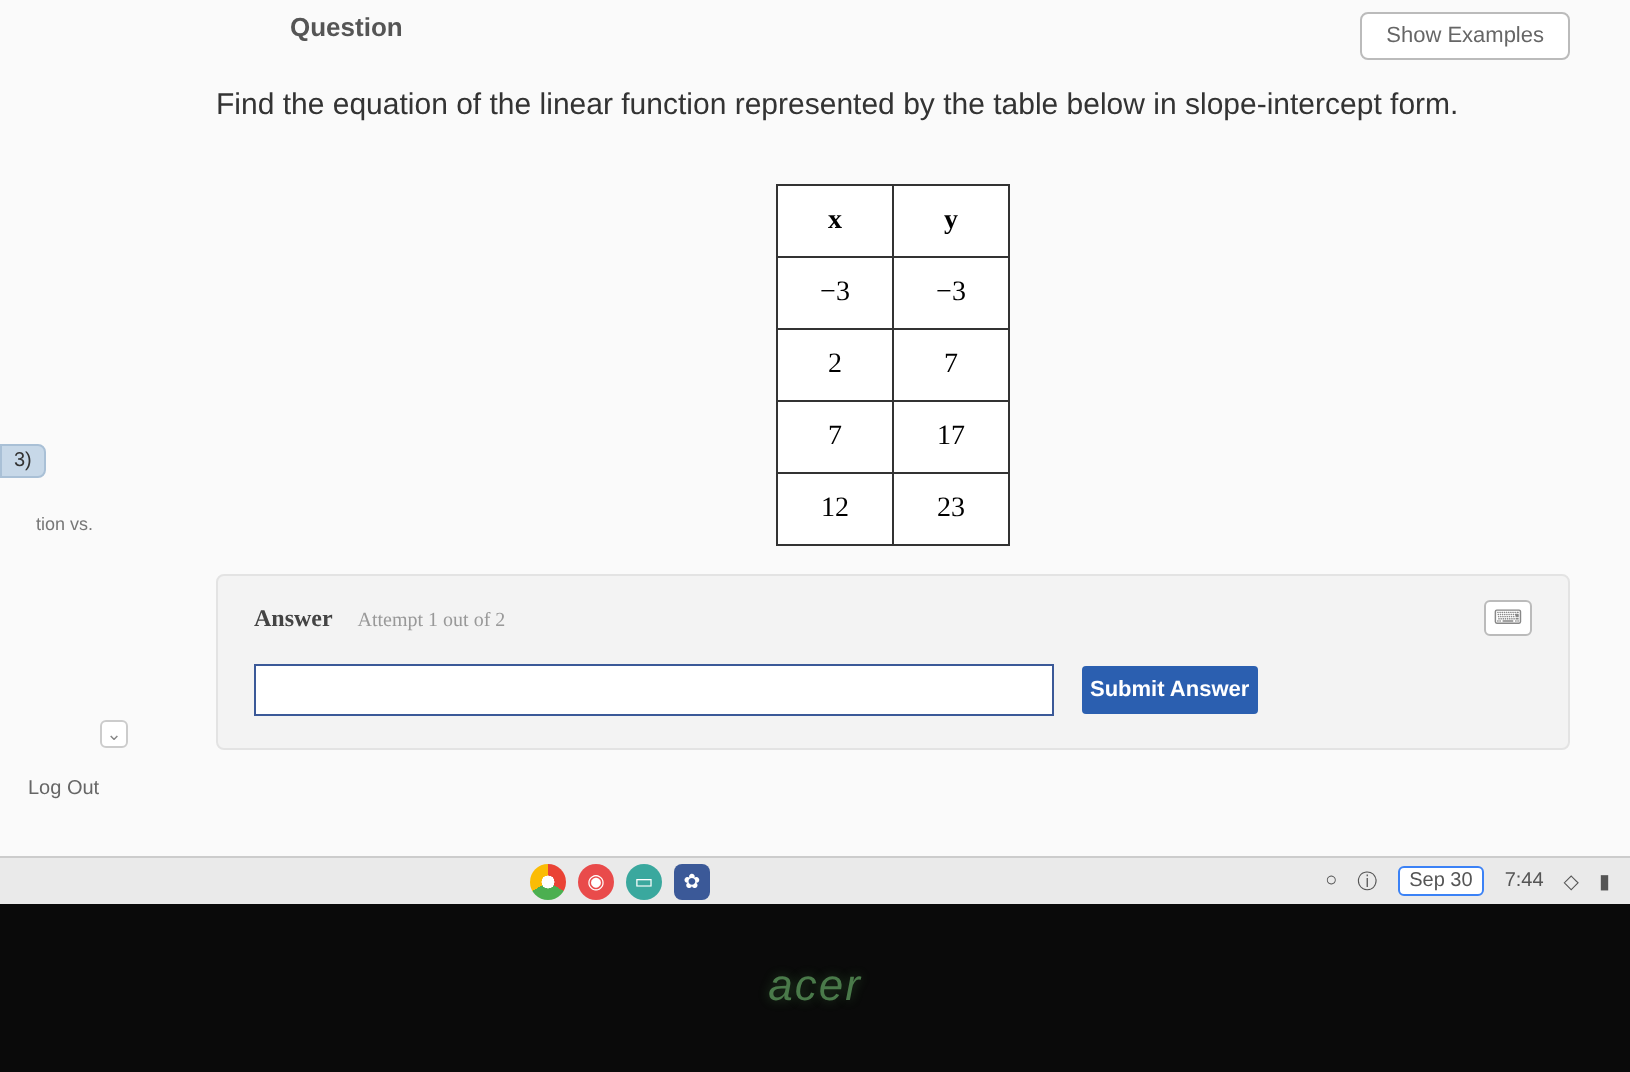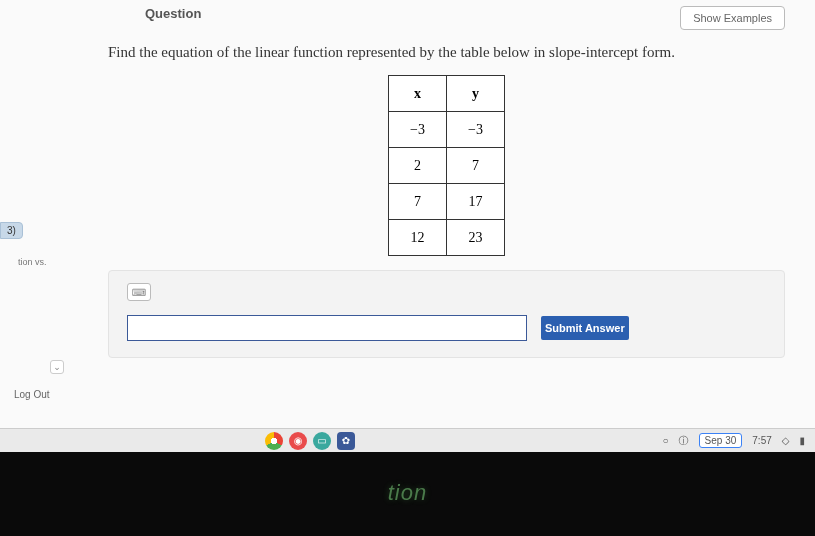--- a/index.html
+++ b/index.html
@@ -86,22 +86,22 @@
     .play-icon::after {
       content:''; width:0; height:0;
       border-left: 3px solid #666;
       border-top: 2px solid transparent;
       border-bottom: 2px solid transparent;
       margin-left:1px;
     }
     .prompt {
       color: #333;
       font-size: 15px;
-      font-family: Liberation Serif, serif;
-      margin-bottom: 14px;
+      font-family: Liberation Sans, sans-serif;
+      margin-bottom: 31px;
     }
     .data-table {
       margin: 0 auto 14px auto;
       border-collapse: collapse;
       font-family: Georgia, serif;
     }
     .data-table th, .data-table td {
       border: 1.3px solid #333;
       width: 58px;
       height: 36px;
@@ -217,20 +217,24 @@
           </tr>
           <tr>
             <td class="neg">12</td>
             <td class="neg">23</td>
           </tr>
         </tbody>
     </table>
 
     <div class="answer-box">
       <div class="answer-head">
+        <div>
+          <span class="answer-label">Answer</span>
+          <span class="attempt">Attempt 1 out of 2</span>
+        </div>
         <div class="keyboard-btn">⌨</div>
       </div>
       <div class="answer-row">
         <input class="answer-input" type="text" value="" style="">
         <button class="submit-btn">Submit Answer</button>
       </div>
     </div>
   </div>
 </div>
 
@@ -238,21 +242,21 @@
   <div class="tb-center">
     <div class="tb-icon chrome"></div>
     <div class="tb-icon red-icon">◉</div>
     <div class="tb-icon teal-icon">▭</div>
     <div class="tb-icon blue-icon">✿</div>
   </div>
   <div class="tb-right">
     <span>○</span>
     <span>ⓘ</span>
     <span class="tb-pill">Sep 30</span>
-    <span>7:57</span>
+    <span>7:44</span>
     <span class="signal-icon"></span>
     <span>▮</span>
   </div>
 </div>
 
 <div class="bezel">
-  <div class="brand">tion</div>
+  <div class="brand">acer</div>
 </div>
 
 </body></html>

